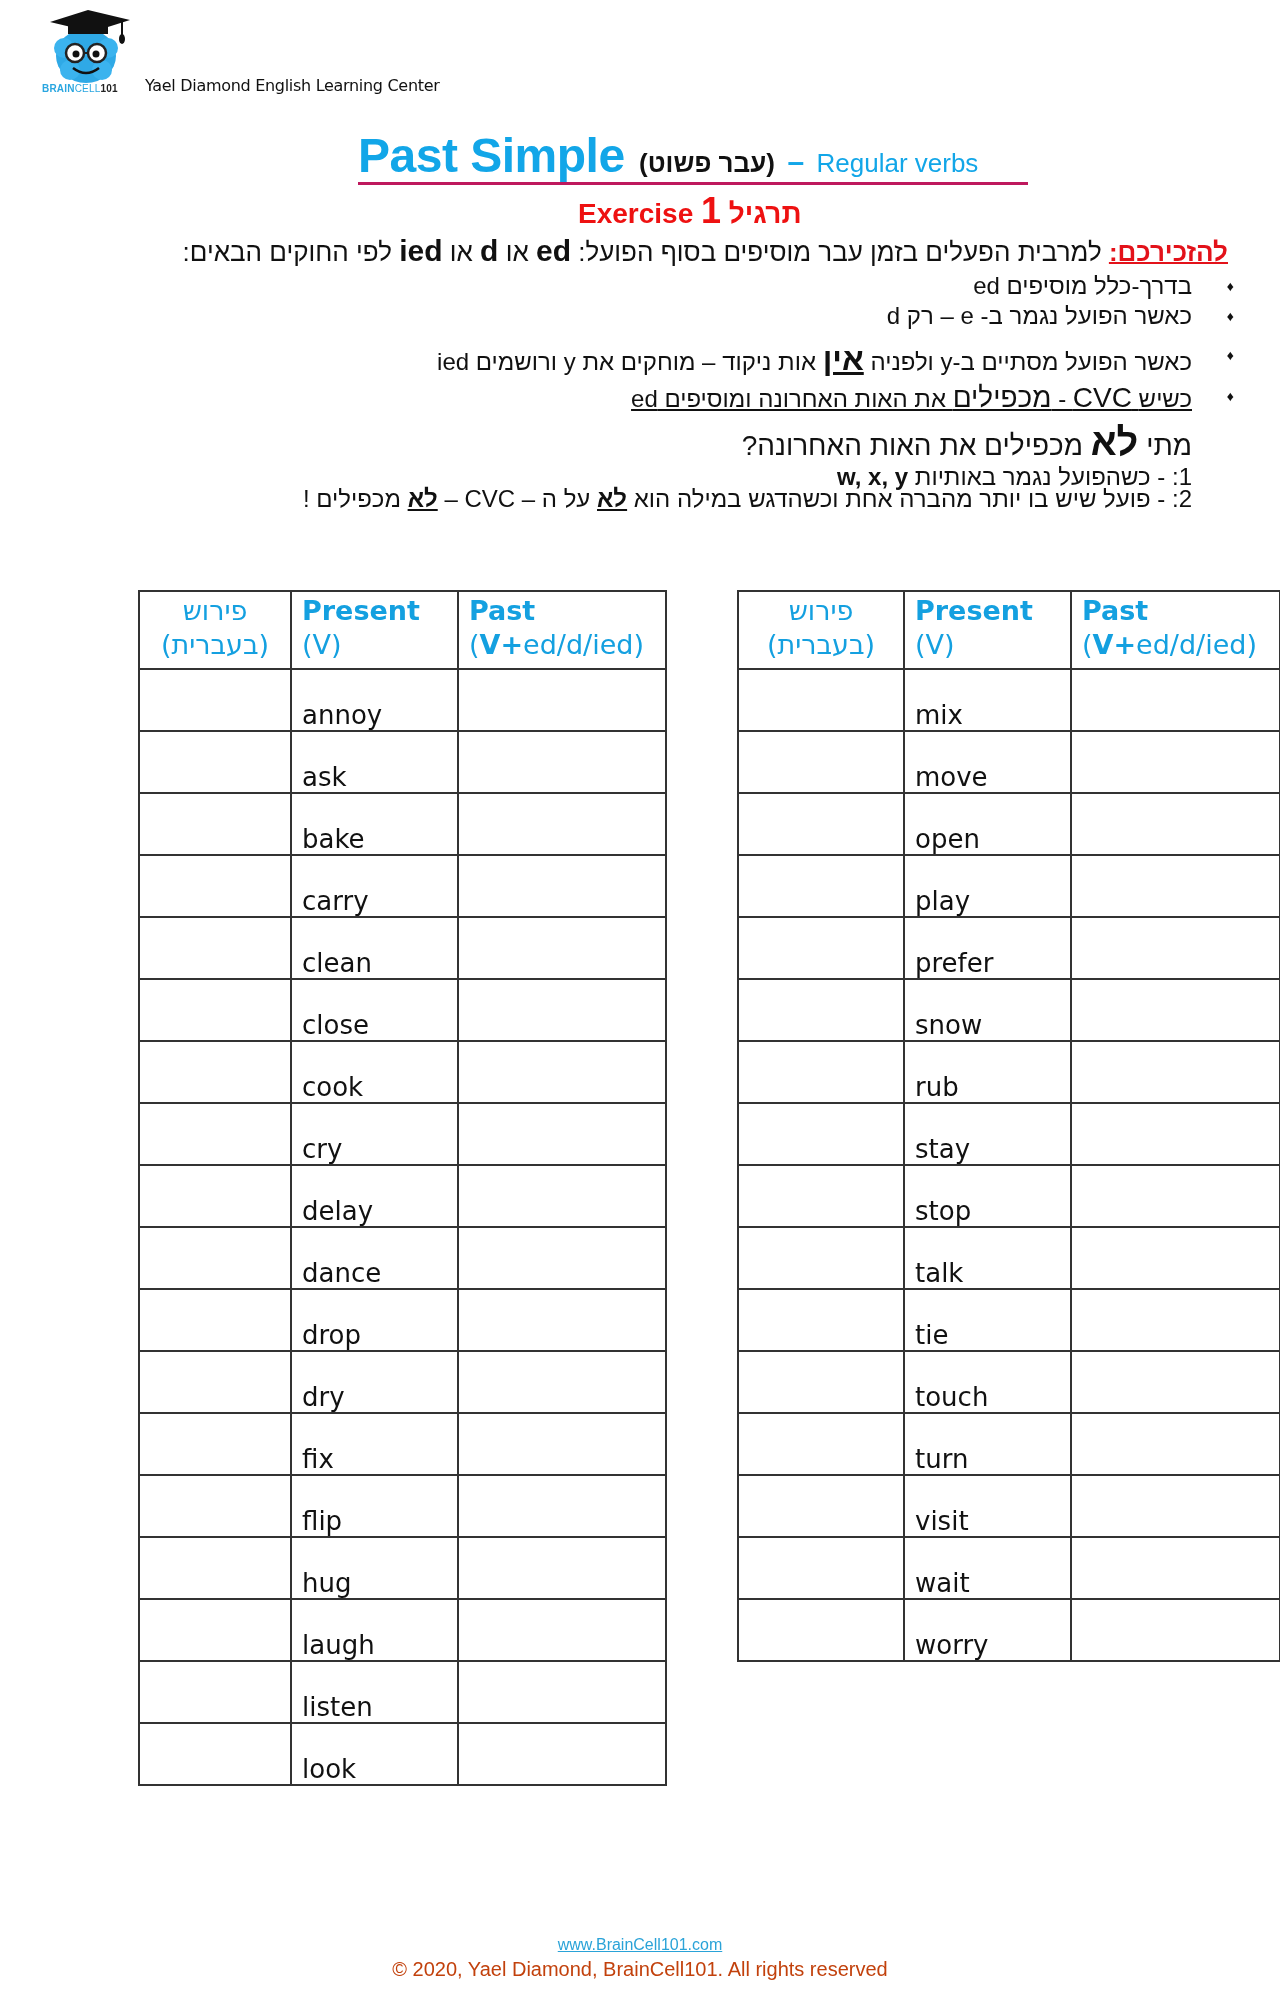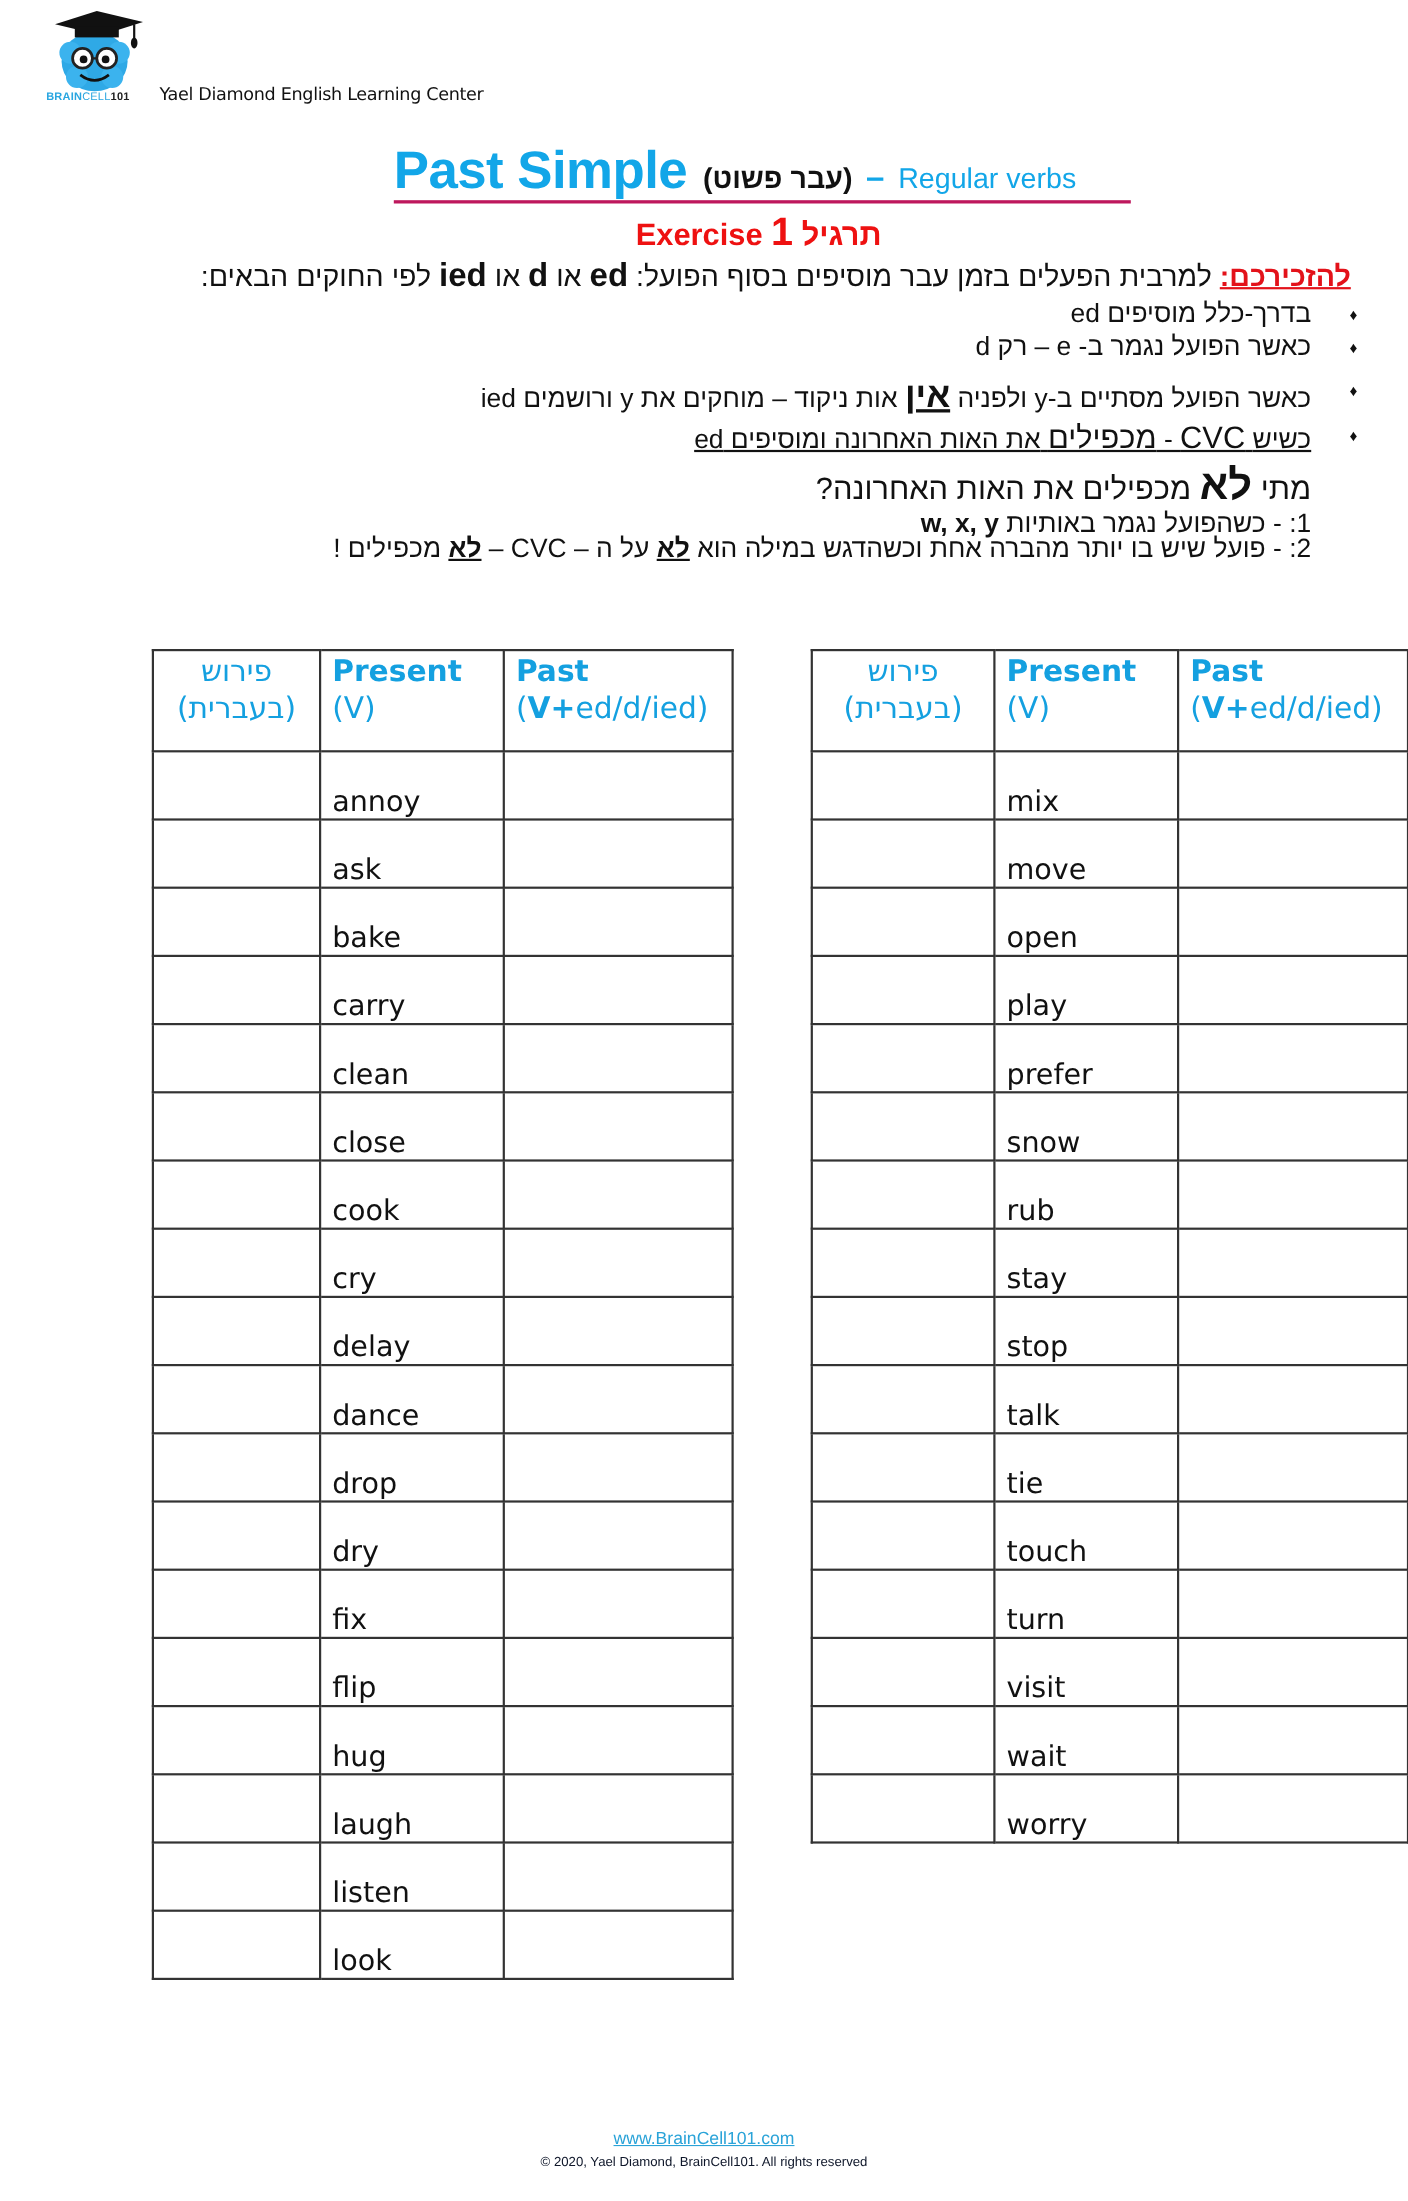--- a/index.html
+++ b/index.html
@@ -43,31 +43,31 @@
   .when-not b { font-size:38px; }
   .n1 { right:88px; top:463px; font-size:24px; }
   .n2 { right:88px; top:485px; font-size:24px; }
   .ul-bold { font-weight:bold; text-decoration:underline; }
 
   
   table.verbs { position:absolute; border-collapse:collapse; table-layout:fixed; }
   table.verbs td, table.verbs th { border:2px solid #333; padding:0; }
   table.verbs th { height:70px; text-align:left; vertical-align:top; font-weight:normal;
                    font-family:"DejaVu Sans", sans-serif; color:#14a0e0; font-size:27px; line-height:34px; padding:2px 0 0 10px; }
-  table.verbs th.heb { text-align:center; padding:2px 0 18px 0; direction:rtl; }
+  table.verbs th.heb { text-align:center; padding:2px 0 4px 0; direction:rtl; }
   table.verbs th .bold { font-weight:bold; }
   table.verbs td { height:60px; vertical-align:bottom; }
   table.verbs td.present { font-family:"DejaVu Sans", sans-serif; font-size:26px; padding:0 0 0 10px; color:#111; line-height:30px; }
   table.verbs td input { width:100%; height:100%; border:none; outline:none; background:transparent; font-size:22px; box-sizing:border-box; }
   #table-left { left:138px; top:590px; width:527px; }
   #table-right { left:737px; top:590px; width:542px; }
 
   
   .footer-link { left:0; width:1280px; top:1936px; text-align:center; font-size:16px; color:#2aa3d8; text-decoration:underline; }
-  .footer-copy { left:0; width:1280px; top:1958px; text-align:center; font-size:12px; color:#0f172a; }
+  .footer-copy { left:0; width:1280px; top:1958px; text-align:center; font-size:20px; color:#c2410c; }
 </style>
 </head>
 <body>
 
 <div class="abs logo">
   <svg width="95" height="80" viewBox="0 0 95 80">
 
     <ellipse cx="46" cy="48" rx="30" ry="27" fill="#2fa9e6"></ellipse>
     <circle cx="24" cy="40" r="10" fill="#3bb3ee"></circle>
     <circle cx="68" cy="40" r="10" fill="#3bb3ee"></circle>

